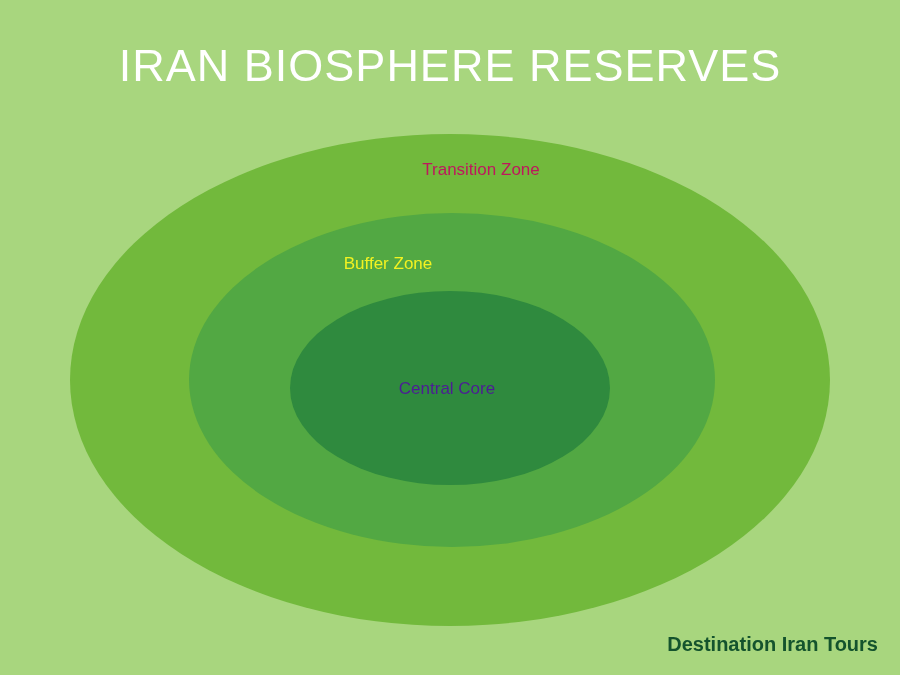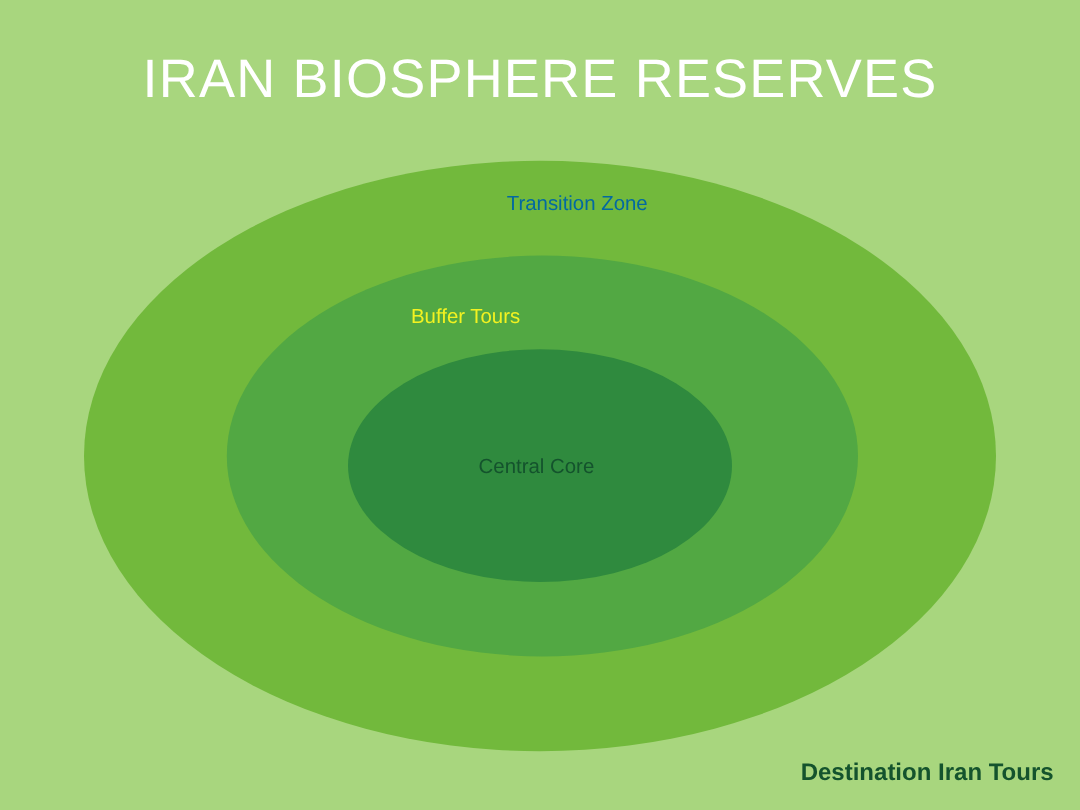--- a/index.html
+++ b/index.html
@@ -72,21 +72,21 @@
 <div id="slide" style="background: rgb(168, 214, 126);">
 
   <div id="title" style="color: rgb(255, 255, 255);">IRAN BIOSPHERE RESERVES</div>
 
   <svg id="diagram" viewBox="0 0 900 675" xmlns="http://www.w3.org/2000/svg">
     <ellipse cx="450" cy="380" rx="380" ry="246" fill="#72b93c"></ellipse>
     <ellipse cx="452" cy="380" rx="263" ry="167" fill="#52a843"></ellipse>
     <ellipse cx="450" cy="388" rx="160" ry="97" fill="#2f8a3e"></ellipse>
   </svg>
 
-  <div class="zone-label" id="label-transition" style="left: 481px; top: 170px; color: #0369a1;">Transition Zone</div>
+  <div class="zone-label" id="label-transition" style="left: 481px; top: 170px; color: #be185d;">Transition Zone</div>
 
-  <div class="zone-label" id="label-buffer" style="left: 388px; top: 264px; color: rgb(242, 242, 33);">Buffer Tours</div>
+  <div class="zone-label" id="label-buffer" style="left: 388px; top: 264px; color: rgb(242, 242, 33);">Buffer Zone</div>
 
-  <div class="zone-label" id="label-core" style="left: 447px; top: 389px; color: #14532d;">Central Core</div>
+  <div class="zone-label" id="label-core" style="left: 447px; top: 389px; color: #4c1d95;">Central Core</div>
 
   <div id="footer" style="color: #14532d;">Destination Iran Tours</div>
 
 </div>
 
 </body></html>

